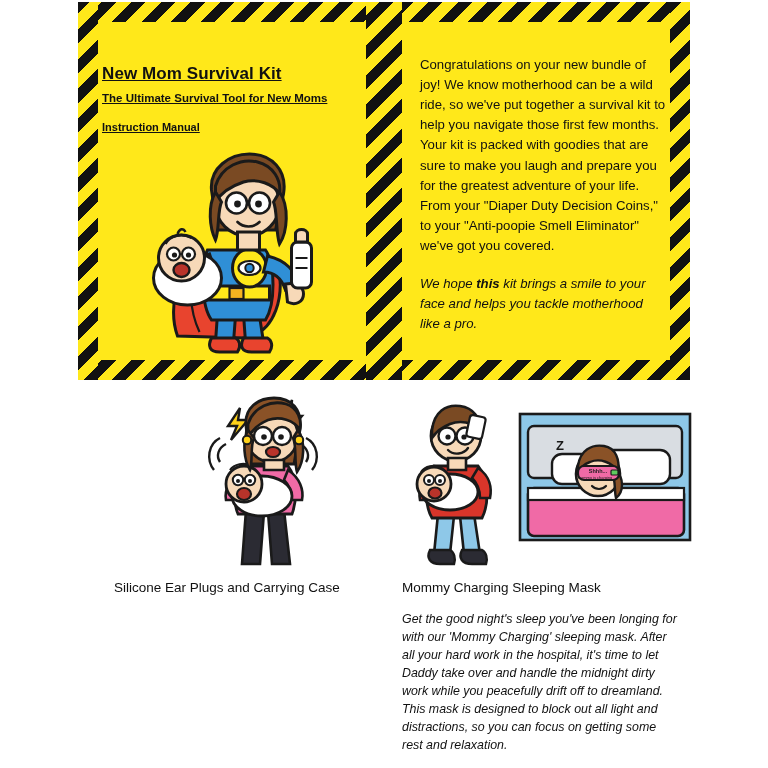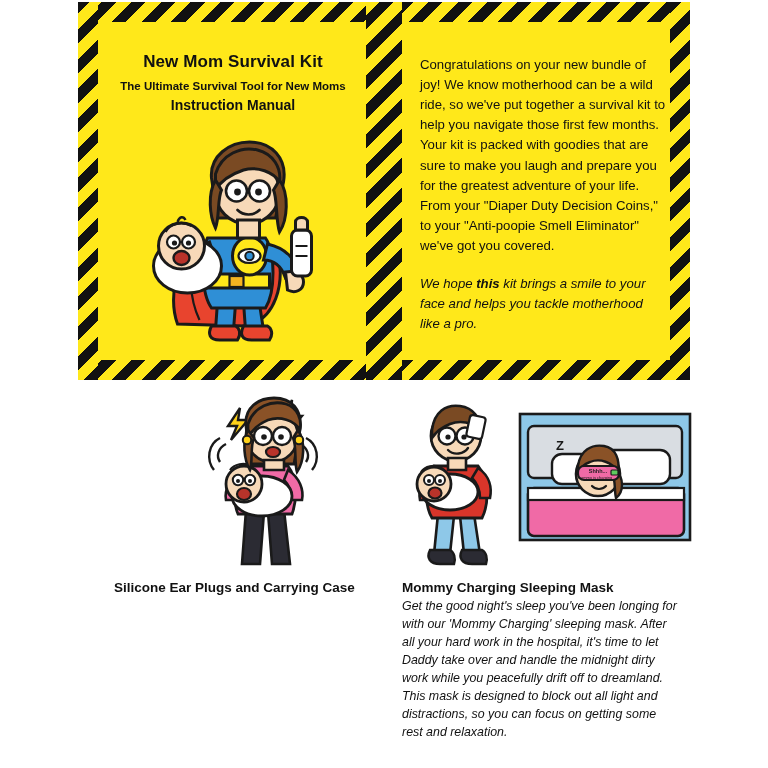--- a/index.html
+++ b/index.html
@@ -61,43 +61,43 @@
     background-image: repeating-linear-gradient(
       -45deg,
       #111111 0px, #111111 10px,
       #ffe81a 10px, #ffe81a 21px
     );
   }
 
   .cover-left {
     position: absolute;
     left: 24px;
-    top: 20px;
+    top: 32px;
     width: 262px;
     height: 330px;
-    text-align: center;
+    text-decoration: underline;
   }
   .cover-title {
     font-size: 17px;
     font-weight: bold;
     color: #111111;
     margin-top: 30px;
     letter-spacing: 0.1px;
   }
   .cover-sub {
     font-size: 11.5px;
     font-weight: bold;
     color: #111111;
     margin-top: 8px;
   }
   .cover-sub2 {
-    font-size: 14px;
+    font-size: 11px;
     font-weight: bold;
     color: #111111;
-    margin-top: 5px;
+    margin-top: 17px;
   }
 
   .cover-art {
     position: absolute;
     left: 50%;
     transform: translateX(-50%);
     top: 112px;
     width: 215px;
     height: 212px;
   }
@@ -138,24 +138,24 @@
   .product.left { left: 114px; }
   .product.right { left: 402px; }
 
   .product-art {
     width: 290px;
     height: 178px;
     position: relative;
   }
   .product-title {
     font-size: 13.5px;
-    font-weight: bold;
+    font-weight: normal;
     color: #111111;
     margin-top: 10px;
-    margin-bottom: 3px;
+    margin-bottom: 16px;
   }
   .product-desc {
     font-size: 12.4px;
     line-height: 1.45;
     color: #111111;
     width: 258px;
   }
   .product.right .product-desc { width: 278px; font-style: italic; }
 
   svg { display: block; overflow: visible; }

